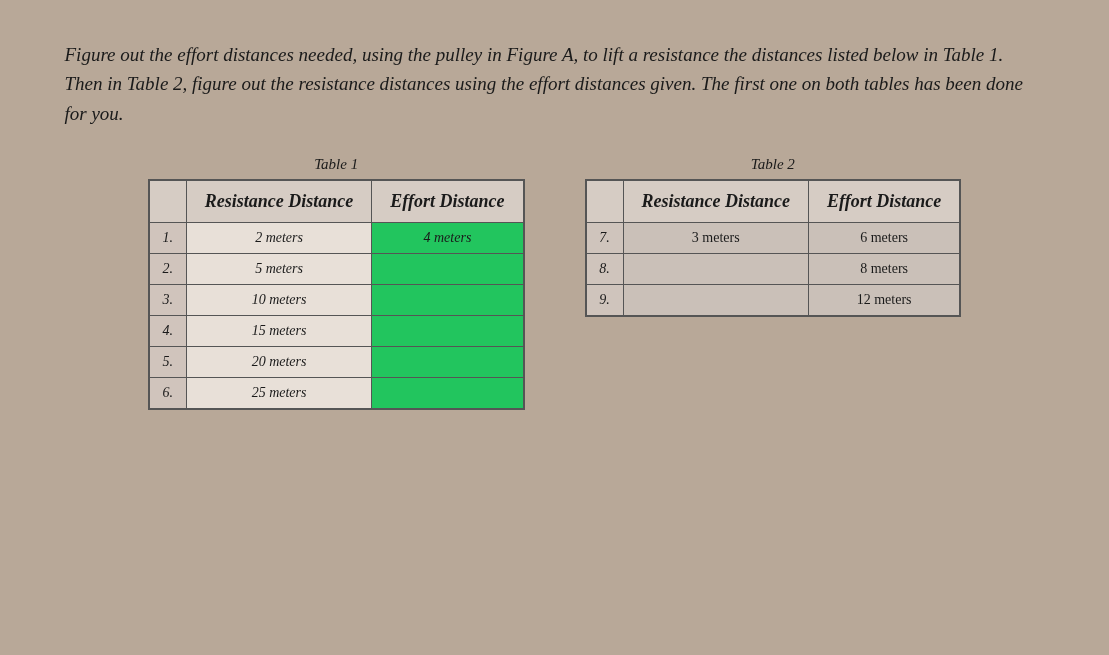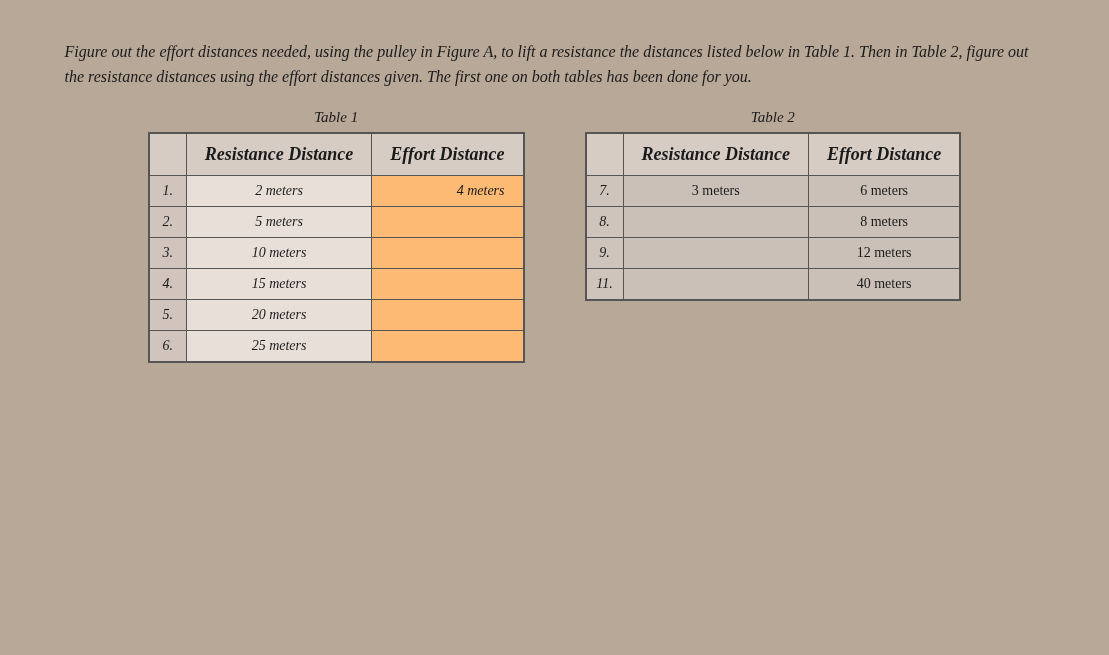--- a/index.html
+++ b/index.html
@@ -16,24 +16,24 @@
       overflow: hidden;
     }
 
     .page-content {
       width: 100%;
       max-width: 980px;
     }
 
     .instructions {
       font-style: italic;
-      font-size: 16px;
+      font-size: 19px;
       line-height: 1.55;
       color: #1a1a1a;
-      margin-bottom: 19px;
+      margin-bottom: 28px;
     }
 
     .tables-wrapper {
       display: flex;
       gap: 60px;
       align-items: flex-start;
       justify-content: center;
     }
 
     .table-section {
@@ -106,22 +106,21 @@
 
     .data-row td {
       background-color: #e8e0d8;
     }
 
     .data-row .row-num {
       background-color: #d0c4bc;
     }
 
     .data-row .effort-cell {
-      background-color: #fdba74;
-      text-align: right;
+      background-color: #22c55e;
     }
 
     .t2-row td {
       background-color: #e0d8d0;
     }
     .t2-row .row-num {
       background-color: #cfc4bc;
     }
     .t2-row .t2-resistance {
       background-color: #cac0b8;
@@ -211,23 +210,18 @@
             <tr class="t2-row">
               <td class="row-num">8.</td>
               <td class="t2-resistance"></td>
               <td class="t2-effort">8 meters</td>
             </tr>
             <tr class="t2-row">
               <td class="row-num">9.</td>
               <td class="t2-resistance"></td>
               <td class="t2-effort">12 meters</td>
             </tr>
-            <tr class="t2-row">
-              <td class="row-num">11.</td>
-              <td class="t2-resistance"></td>
-              <td class="t2-effort">40 meters</td>
-            </tr>
           </tbody>
       </table>
     </div>
 
   </div>
 </div>
 
 </body></html>

